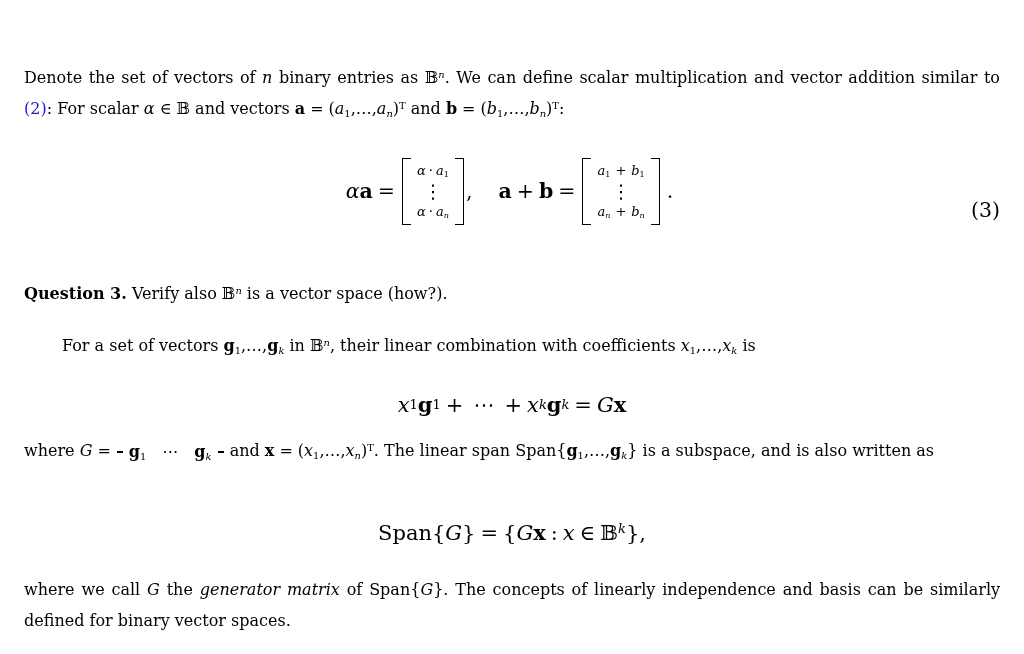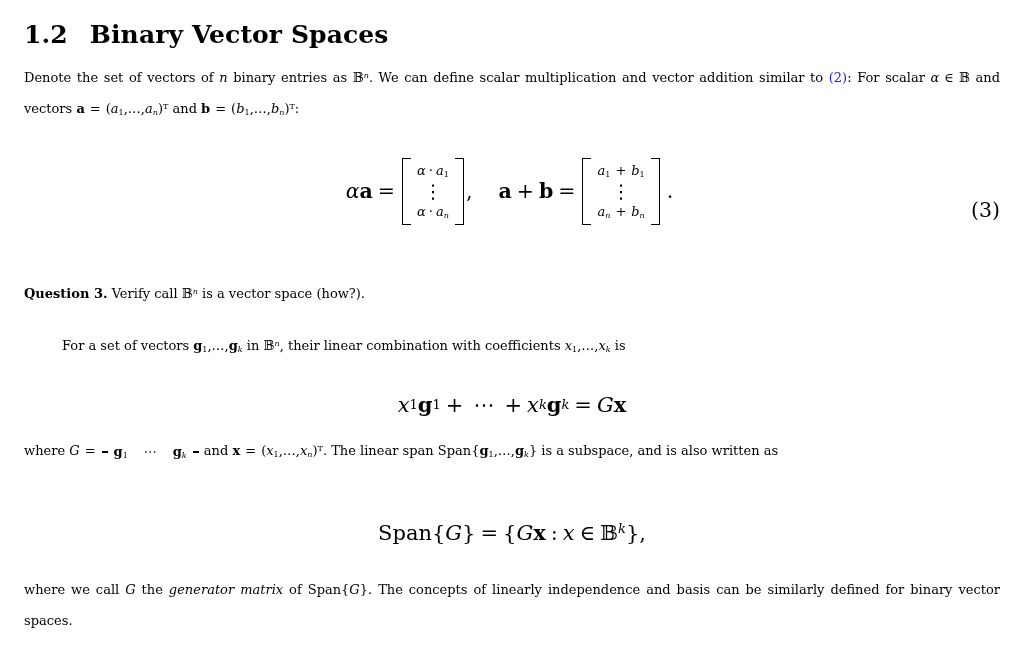--- a/index.html
+++ b/index.html
@@ -39,21 +39,21 @@
     letter-spacing: 0.1px;
     white-space: nowrap;
   }
   .sec-num { display: inline-block; margin-right: 22px; }
 
   
   .para {
     position: absolute;
     left: 24px;
     width: 976px;
-    font-size: 13px;
+    font-size: 16px;
     line-height: 31px;
     text-align: justify;
     text-justify: inter-word;
   }
   .para.p1 { top: 62px; }
   .q-para  { top: 278px; }
   .p2      { top: 330px; }
   .p3      { top: 434px; }
   .p4      { top: 574px; }
 
@@ -141,23 +141,20 @@
 
   .op { padding: 0 5px; }
   .opnarrow { padding: 0 3px; }
   .comma-gap { display: inline-block; width: 26px; }
 </style>
 </head>
 <body>
 
 <div class="page">
 
-  <div class="sec-head">
-    <span class="sec-num">1.2</span><span>Binary Vector Spaces</span>
-  </div>
 
   <div class="para p1">
     <span>Denote the set of vectors of </span><span class="mi">n</span><span> binary entries as </span><span>𝔹<sup class="mi">n</sup></span><span>. We can define scalar multiplication and vector addition similar to </span><span class="ref">(2)</span><span>: For scalar </span><span class="mi">α</span><span class="op">∈</span><span>𝔹</span><span> and vectors </span><span class="mb">a</span><span class="op">=</span><span class="mup">(</span><span class="mi">a</span><sub class="mup">1</sub><span class="mup">,…,</span><span class="mi">a</span><sub class="mi">n</sub><span class="mup">)</span><sup class="mup">T</sup><span> and </span><span class="mb">b</span><span class="op">=</span><span class="mup">(</span><span class="mi">b</span><sub class="mup">1</sub><span class="mup">,…,</span><span class="mi">b</span><sub class="mi">n</sub><span class="mup">)</span><sup class="mup">T</sup><span>:</span>
   </div>
 
   <div class="display-eq eq3">
     <span class="eqline">
       <span class="mi">α</span>
         <span class="mb">a</span>
         <span class="op">=</span>
@@ -188,21 +185,21 @@
           <span class="mcell"><span class="mi">a</span><sub class="mi">n</sub><span class="op">+</span><span class="mi">b</span><sub class="mi">n</sub></span>
         </span>
         <span class="brk r"></span>
       </span>
       <span class="op">.</span>
     </span>
   </div>
   <div class="eqno n3">(3)</div>
 
   <div class="para q-para">
-    <span class="qlabel">Question 3.</span><span> Verify call </span><span>𝔹<sup class="mi">n</sup></span><span> is a vector space (how?).</span>
+    <span class="qlabel">Question 3.</span><span> Verify also </span><span>𝔹<sup class="mi">n</sup></span><span> is a vector space (how?).</span>
   </div>
 
   <div class="para p2">
     <span class="indent"></span><span>For a set of vectors </span><span class="mb">g</span><sub class="mup">1</sub><span class="mup">,…,</span><span class="mb">g</span><sub class="mi">k</sub><span> in </span><span>𝔹<sup class="mi">n</sup></span><span>, their linear combination with coefficients </span><span class="mi">x</span><sub class="mup">1</sub><span class="mup">,…,</span><span class="mi">x</span><sub class="mi">k</sub><span> is</span>
   </div>
 
   <div class="display-eq eqG">
     <span class="eqline">
       <span class="mi">x</span>
         <sub class="mup">1</sub>

